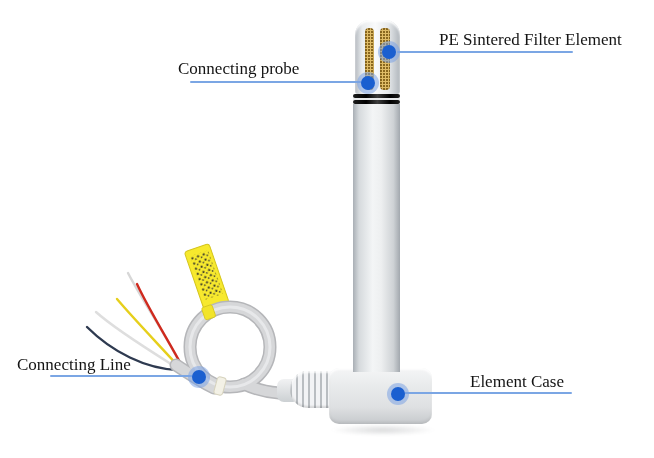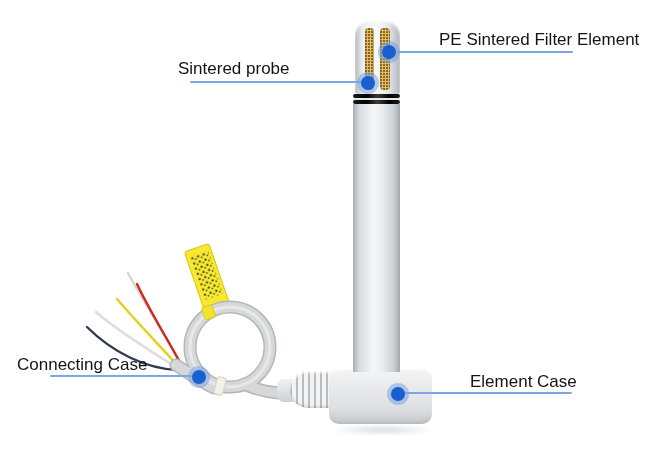--- a/index.html
+++ b/index.html
@@ -65,21 +65,21 @@
     box-shadow:inset 0 2px 2px rgba(255,255,255,.8), inset 0 -2px 2px rgba(0,0,0,.12);
   }
   .gland-tip{
     position:absolute;left:277px;top:379px;width:18px;height:23px;
     background:linear-gradient(180deg,#f1f2f3,#ccd0d3);
     border-radius:7px 2px 2px 7px;
   }
   .cable-svg{position:absolute;left:0;top:0;}
   .layer-cable{z-index:1;}
   .layer-device{z-index:2;}
-  .layer-callout{z-index:3;}
+  .layer-callout{z-index:3;font-family:Liberation Serif, serif;}
 </style>
 </head>
 <body>
 
 <div id="stage">
 
   <svg class="cable-svg layer-cable" width="654" height="458" viewBox="0 0 654 458">
     <defs>
       <pattern id="tagdots" width="6" height="5.5" patternUnits="userSpaceOnUse">
         <circle cx="1.6" cy="1.6" r="1.1" fill="#3a3a2a"></circle>
@@ -127,25 +127,25 @@
     <div class="filter-slot slot-right"></div>
   </div>
   <div class="probe-ring ring-top layer-device"></div>
   <div class="probe-ring ring-gap layer-device" style="background:#e6e8ea"></div>
   <div class="probe-ring ring-bottom layer-device"></div>
 
   <div class="callout-label layer-callout" style="left:439px;top:30px">PE Sintered Filter Element</div>
   <div class="callout-line layer-callout" style="left:397px;top:51px;width:176px"></div>
   <div class="callout-dot layer-callout" style="left:378px;top:41px"></div>
 
-  <div class="callout-label layer-callout" style="left:178px;top:59px">Sintered probe</div>
+  <div class="callout-label layer-callout" style="left:178px;top:59px">Connecting probe</div>
   <div class="callout-line layer-callout" style="left:190px;top:81px;width:178px"></div>
   <div class="callout-dot layer-callout" style="left:357px;top:72px"></div>
 
-  <div class="callout-label layer-callout" style="left:17px;top:355px">Connecting Case</div>
+  <div class="callout-label layer-callout" style="left:17px;top:355px">Connecting Line</div>
   <div class="callout-line layer-callout" style="left:50px;top:375px;width:149px"></div>
   <div class="callout-dot layer-callout" style="left:188px;top:366px"></div>
 
   <div class="callout-label layer-callout" style="left:470px;top:372px">Element Case</div>
   <div class="callout-line layer-callout" style="left:398px;top:392px;width:174px"></div>
   <div class="callout-dot layer-callout" style="left:387px;top:383px"></div>
 
 </div>
 
 </body></html>

